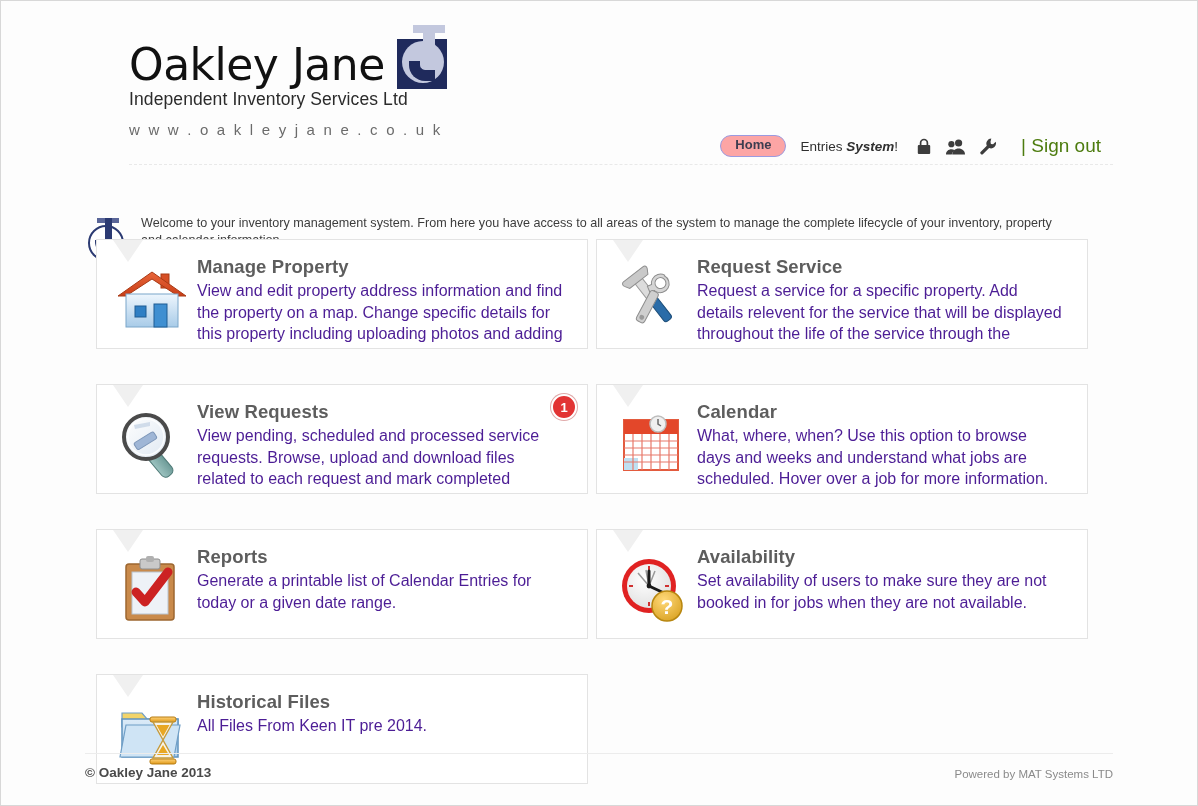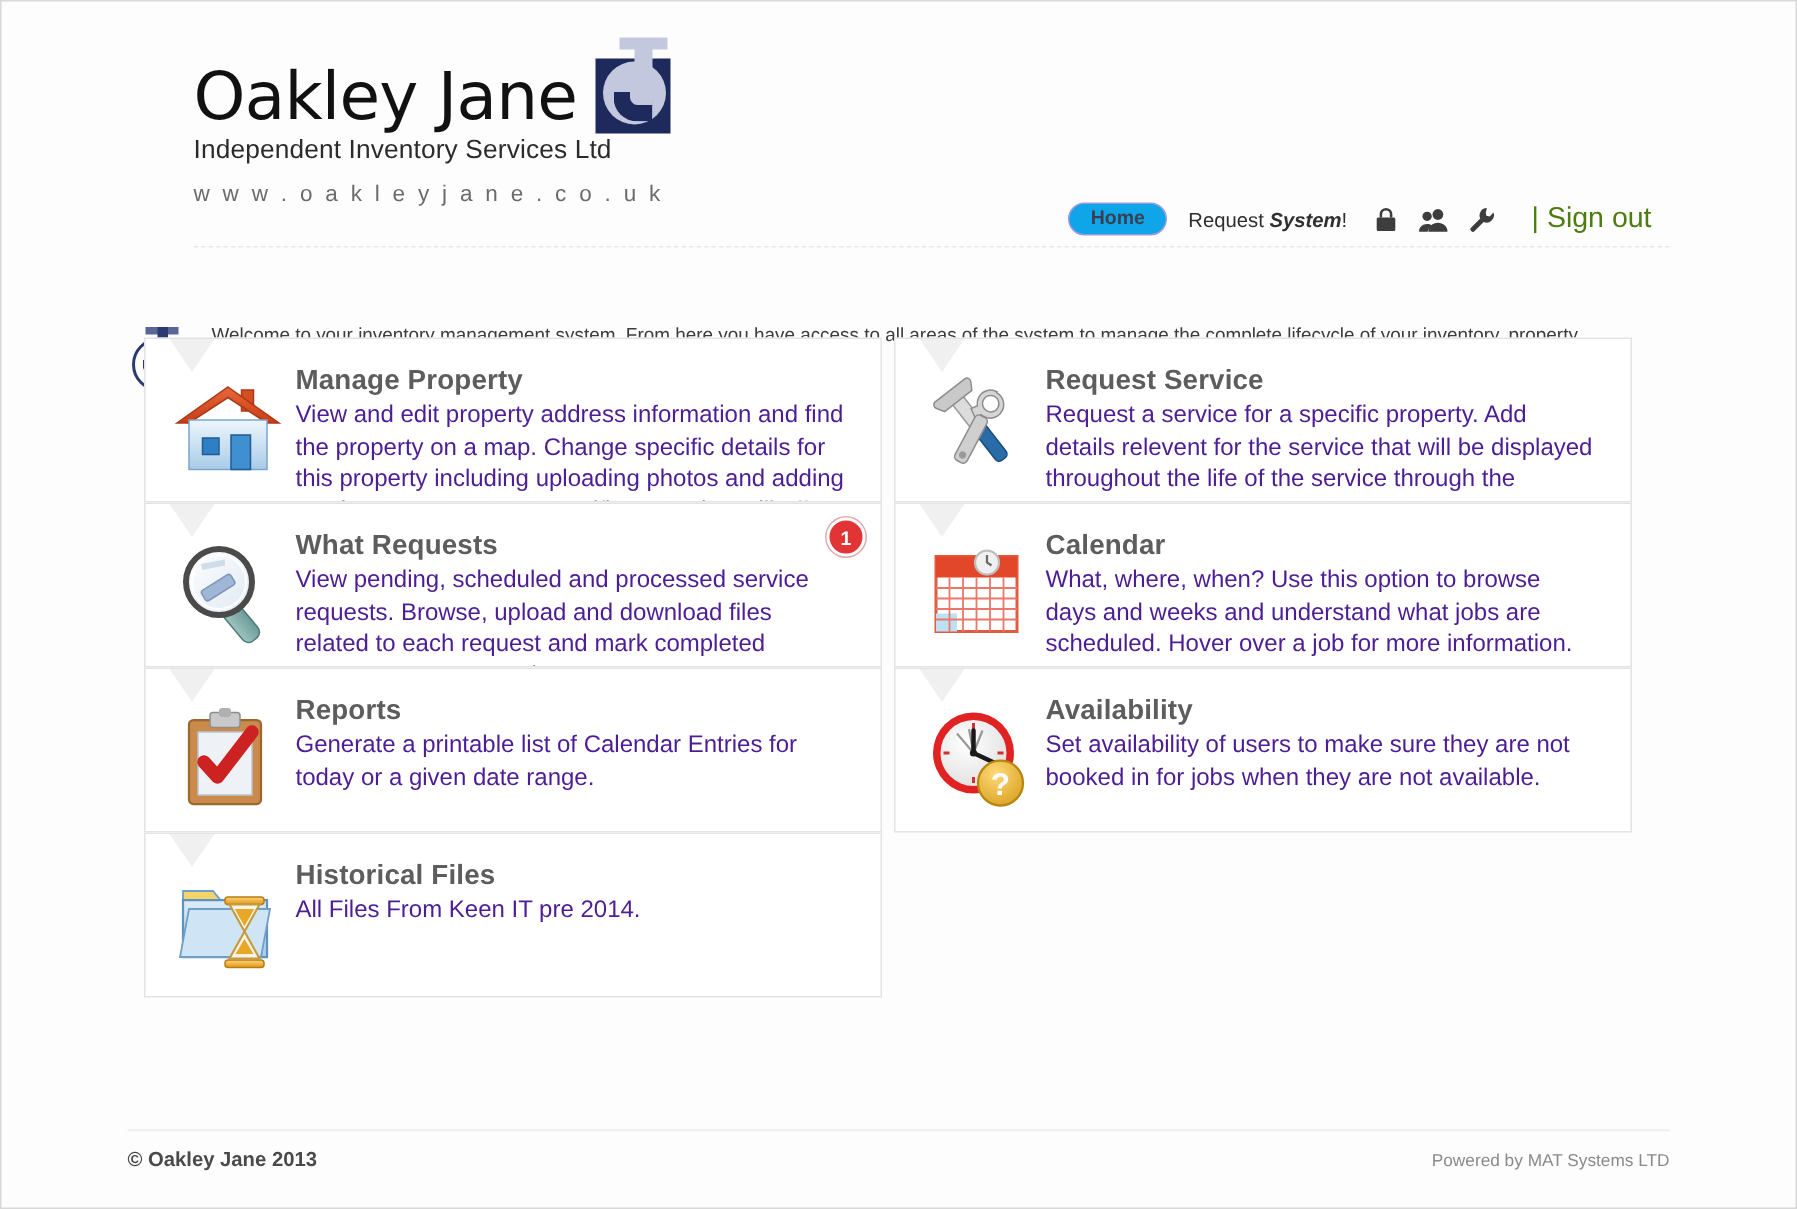--- a/index.html
+++ b/index.html
@@ -110,21 +110,21 @@
     right: 96px;
     top: 134px;
     display: flex;
     align-items: center;
     font-size: 13.5px;
     color: #3a3a3a;
     white-space: nowrap;
   }
   .home-pill {
     display: inline-block;
-    background: #0ea5e9;
+    background: #fca5a5;
     border: 1px solid #9b9ae0;
     border-radius: 11px;
     color: #3d3d50;
     font-weight: bold;
     font-size: 13px;
     padding: 2px 14px 3px 14px;
     line-height: 1.15;
     cursor: pointer;
   }
   .welcome {
@@ -206,25 +206,25 @@
     font-size: 12.6px;
     line-height: 1.38;
     color: #3c3c3c;
     max-width: 930px;
   }
 
   
   .grid {
     position: absolute;
     left: 95px;
-    top: 224px;
+    top: 238px;
     width: 993px;
     display: flex;
     flex-wrap: wrap;
-    gap: 0 8px;
+    gap: 35px 8px;
   }
   .card {
     position: relative;
     width: 492px;
     height: 110px;
     background: #ffffff;
     border: 1px solid #e3e3e3;
     cursor: pointer;
     overflow: hidden;
   }
@@ -324,21 +324,21 @@
           <div class="jstem"></div>
           <div class="jhook"></div>
         </div>
       </div>
       <div class="logo-sub">Independent Inventory Services Ltd</div>
       <div class="logo-url">w w w . o a k l e y j a n e . c o . u k</div>
     </div>
 
     <div class="topnav">
       <span class="home-pill">Home</span>
-      <span class="welcome"><span>Request </span><b>System</b><span>!</span></span>
+      <span class="welcome"><span>Entries </span><b>System</b><span>!</span></span>
       <span class="nav-icons">
         <span>
           <svg width="16" height="17" viewBox="0 0 16 17">
             <path d="M4.6 7V4.9a3.4 3.4 0 0 1 6.8 0V7" fill="none" stroke="#3d3d3d" stroke-width="1.7"></path>
             <rect x="1.8" y="7" width="12.4" height="9" rx="1" fill="#3d3d3d"></rect>
           </svg>
         </span>
         <span>
           <svg width="20" height="17" viewBox="0 0 20 17">
             <circle cx="12.6" cy="5" r="3.6" fill="#3d3d3d"></circle>
@@ -441,21 +441,21 @@
               </linearGradient>
             </defs>
             <rect x="38" y="40" width="13" height="30" rx="5" transform="rotate(-40 44 55)" fill="url(#handleG)" stroke="#4f7a77" stroke-width="1"></rect>
             <circle cx="30" cy="28" r="22" fill="url(#lensG)" stroke="#4a4a4a" stroke-width="4"></circle>
             <circle cx="30" cy="28" r="18" fill="none" stroke="#ffffff" stroke-width="1.5" opacity="0.8"></circle>
             <rect x="18" y="28" width="23" height="8" rx="2" transform="rotate(-32 29 32)" fill="#9fb6d6" stroke="#7d96b8" stroke-width="1"></rect>
             <path d="M18 16 L34 13 L34 17 L19 20 Z" fill="#ccd8e8" opacity="0.9"></path>
           </svg>
         </div>
         <div class="card-text">
-          <div class="card-title">What Requests</div>
+          <div class="card-title">View Requests</div>
           <div class="card-desc">View pending, scheduled and processed service requests. Browse, upload and download files related to each request and mark completed requests as processed.</div>
         </div>
       </div>
     </div>
 
     <div class="card">
       <div class="ribbon"></div>
       <div class="card-body">
         <div class="card-icon">
           <svg width="72" height="68" viewBox="0 0 72 68">

